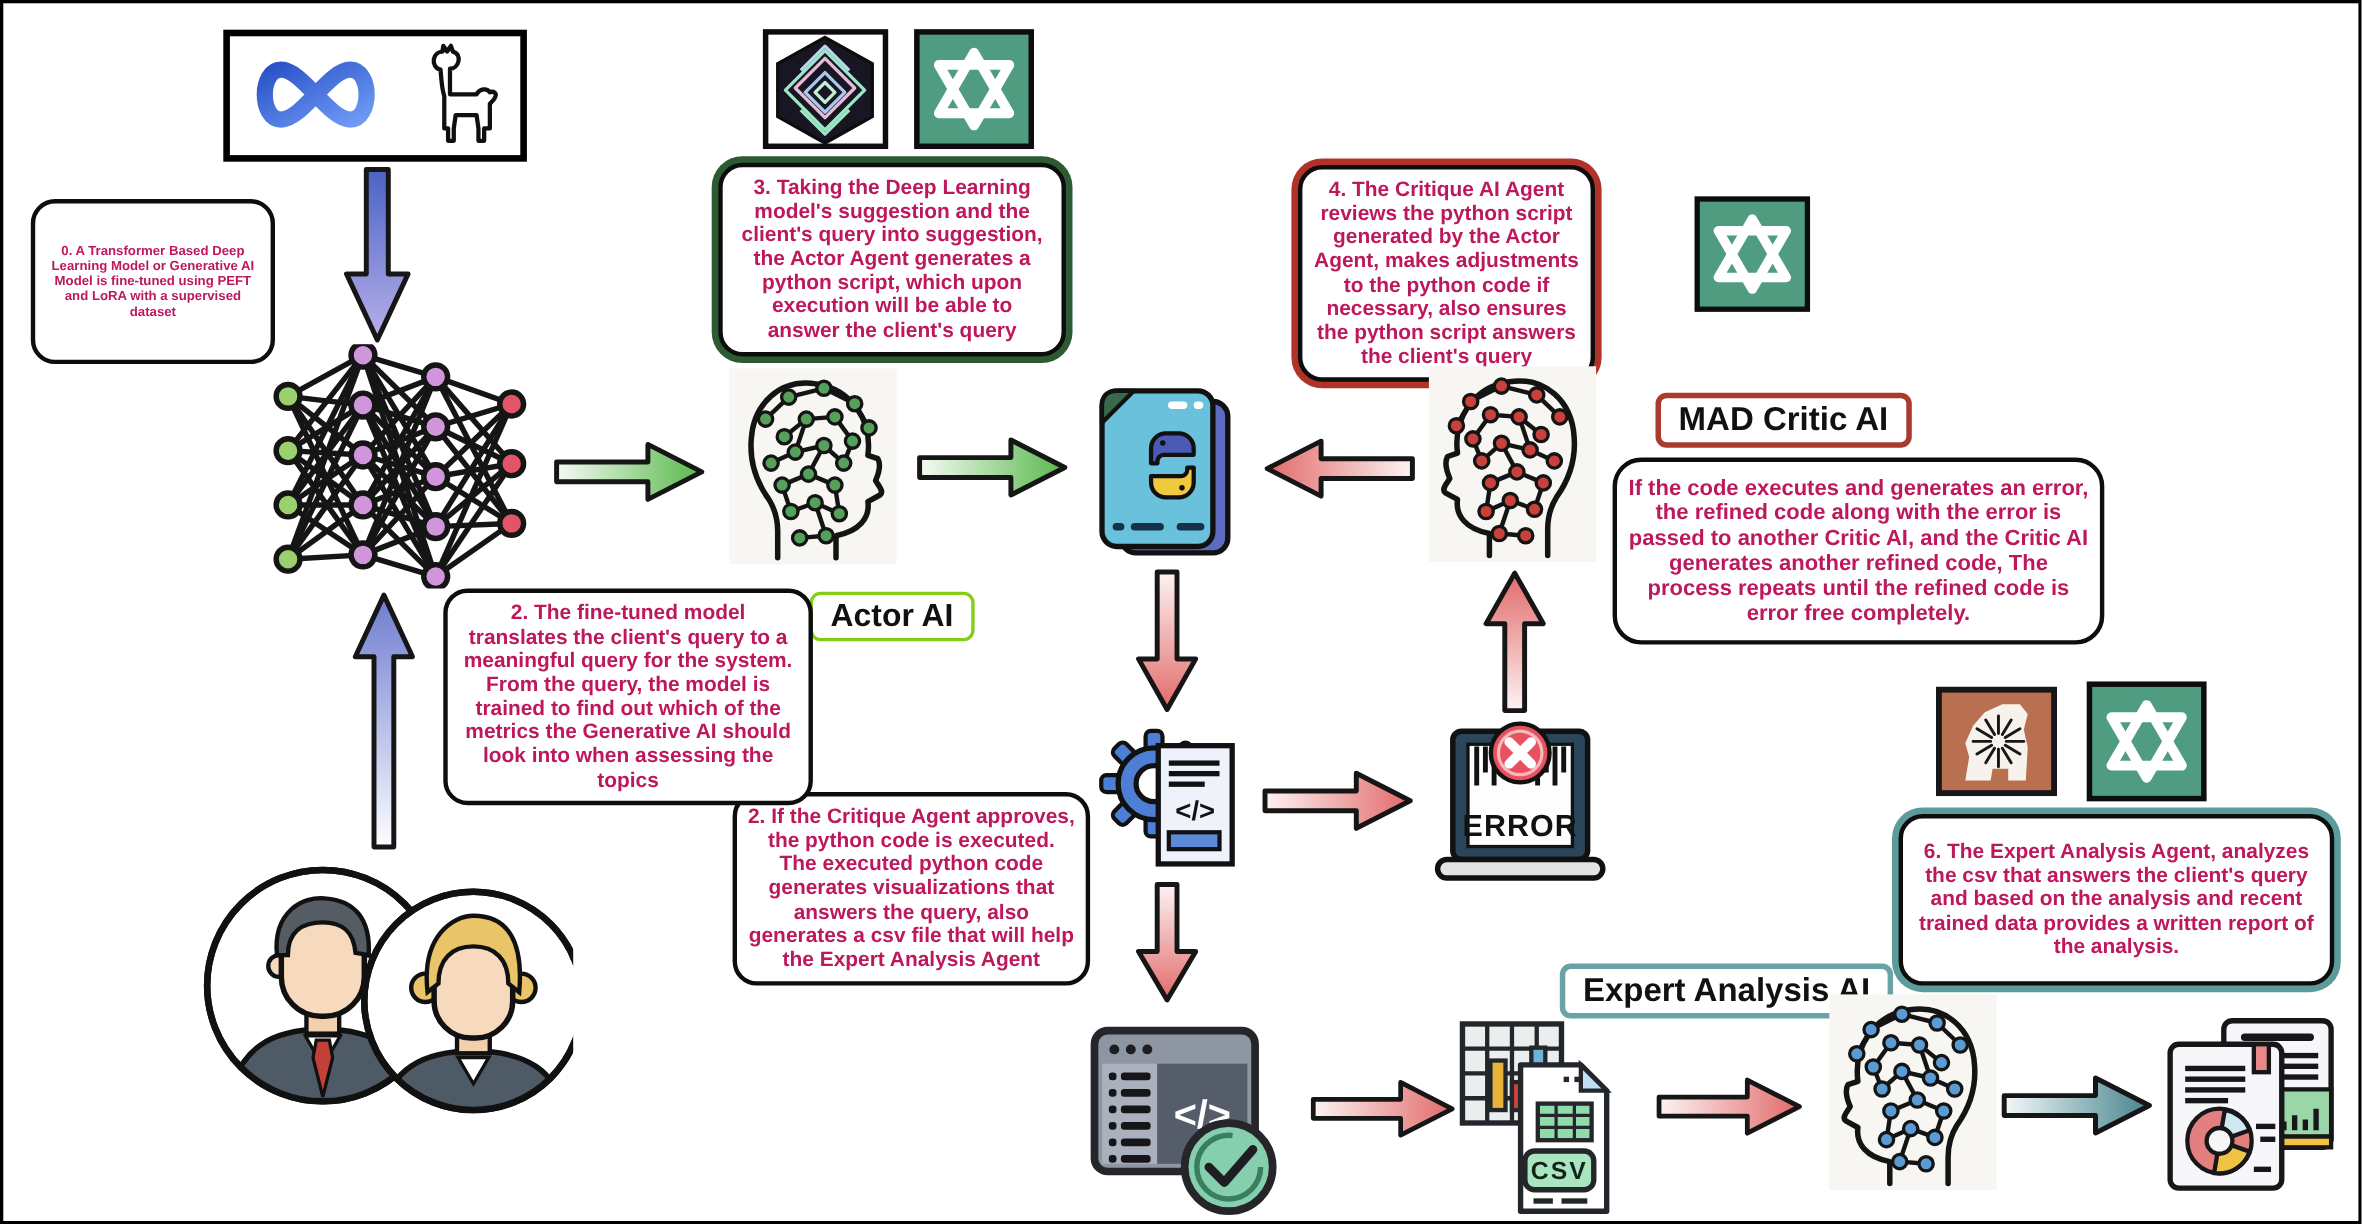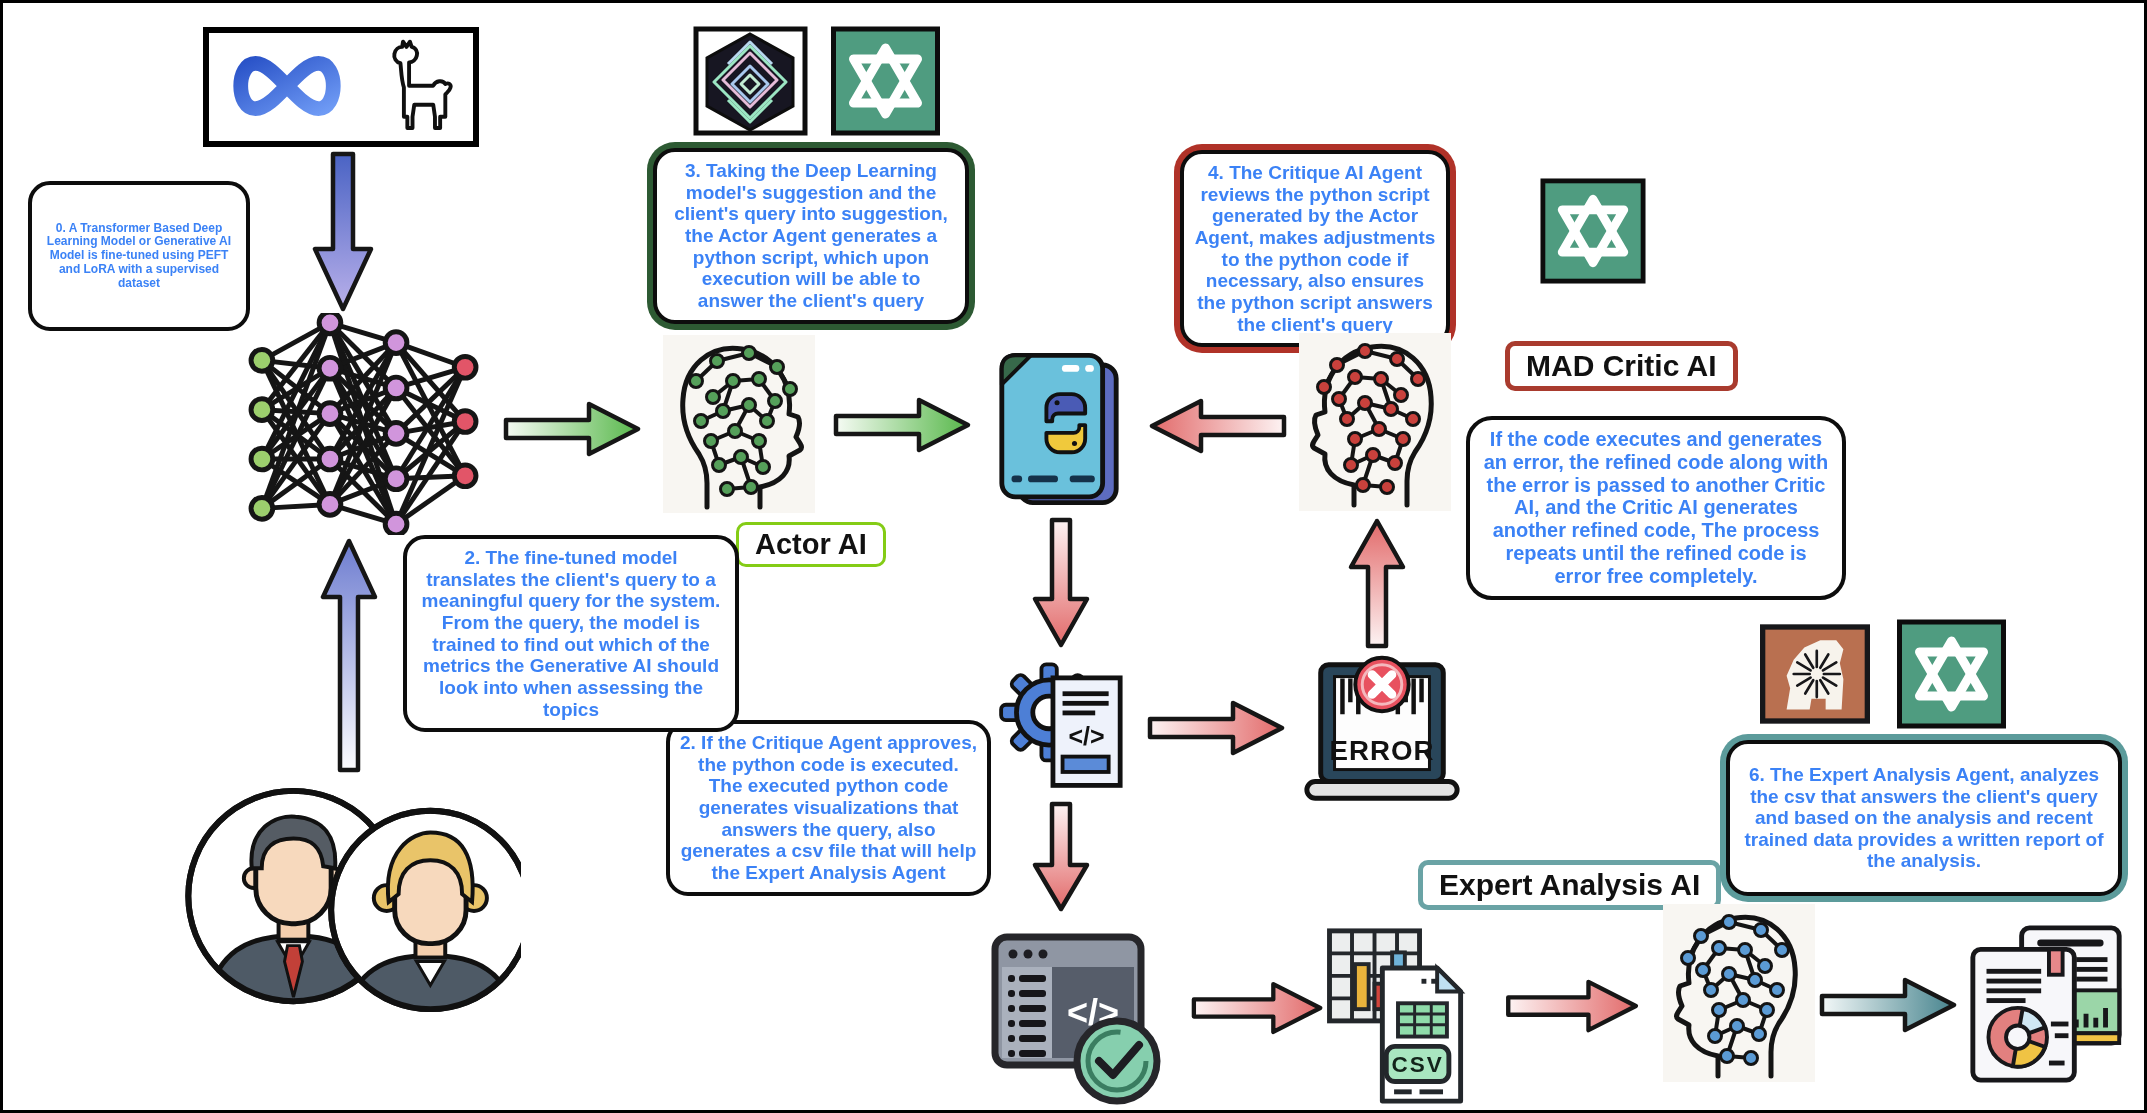--- a/index.html
+++ b/index.html
@@ -1,27 +1,27 @@
 <!DOCTYPE html>
 <html><head>
 <meta charset="utf-8">
 <style>
   html,body{margin:0;padding:0;background:#ffffff;}
   body{font-family:"Liberation Sans", sans-serif;}
   .canvas{position:relative;width:2147px;height:1113px;background:#fff;border:3px solid #000;box-sizing:border-box;overflow:hidden;}
   .abs{position:absolute;}
   .note{position:absolute;background:#fff;border:4px solid #0d0d0d;border-radius:22px;
         display:flex;align-items:center;justify-content:center;text-align:center;
-        font-weight:bold;color:#3b82f6;padding:8px 10px;box-sizing:border-box;
+        font-weight:bold;color:#be185d;padding:8px 10px;box-sizing:border-box;
         font-size:19px;line-height:1.14;}
   .note.green-ring{box-shadow:0 0 0 6px #2d5a33;}
   .note.red-ring{box-shadow:0 0 0 6px #b03228;}
   .note.teal-ring{box-shadow:0 0 0 6px #5c9b9b;}
   .badge{position:absolute;background:#fff;border-radius:10px;font-weight:bold;font-size:29px;
-         color:#111;padding:3px 16px;white-space:nowrap;}
+         color:#111;padding:3px 16px;white-space:nowrap;margin-top:16px;}
   .badge.actor{border:3px solid #84cc16;}
   .badge.critic{border:5px solid #a93b2e;}
   .badge.expert{border:5px solid #6aa3a5;}
   svg{display:block;}
 </style>
 </head>
 <body>
 
 <div class="canvas">
 
@@ -301,21 +301,21 @@
         <circle cx="72" cy="96" r="6.5" fill="#c9413c" stroke="#141414" stroke-width="3"></circle>
         <circle cx="96" cy="106" r="6.5" fill="#c9413c" stroke="#141414" stroke-width="3"></circle>
         <circle cx="56" cy="130" r="6.5" fill="#c9413c" stroke="#141414" stroke-width="3"></circle>
         <circle cx="78" cy="122" r="6.5" fill="#c9413c" stroke="#141414" stroke-width="3"></circle>
         <circle cx="100" cy="132" r="6.5" fill="#c9413c" stroke="#141414" stroke-width="3"></circle>
         <circle cx="64" cy="154" r="6.5" fill="#c9413c" stroke="#141414" stroke-width="3"></circle>
         <circle cx="88" cy="152" r="6.5" fill="#c9413c" stroke="#141414" stroke-width="3"></circle>
       </g>
     </svg>
   <div class="badge critic" style="left:1502px;top:338px;font-size:30px;">MAD Critic AI</div>
-  <div class="note" style="left:1463px;top:413px;width:380px;min-height:170px;font-size:20px;border-radius:26px;">If the code executes and generates an error, the refined code along with the error is passed to another Critic AI, and the Critic AI generates another refined code, The process repeats until the refined code is error free completely.</div>
+  <div class="note" style="left:1463px;top:413px;width:447px;min-height:170px;font-size:20px;border-radius:26px;">If the code executes and generates an error, the refined code along with the error is passed to another Critic AI, and the Critic AI generates another refined code, The process repeats until the refined code is error free completely.</div>
 
   <svg class="abs" style="left:1026px;top:514px;" width="64" height="132" viewBox="0 0 64 132">
     <defs>
         <linearGradient id="gRedD1" x1="0" y1="0" x2="0" y2="1">
       <stop offset="0" stop-color="#fdf3f3"></stop>
           <stop offset="1" stop-color="#e26a6a"></stop>
     </linearGradient>
       </defs>
     <polygon points="23,3 41,3 41,82 58,82 32,128 6,82 23,82" fill="url(#gRedD1)" stroke="#161616" stroke-width="4.5" stroke-linejoin="round"></polygon>
   </svg>

